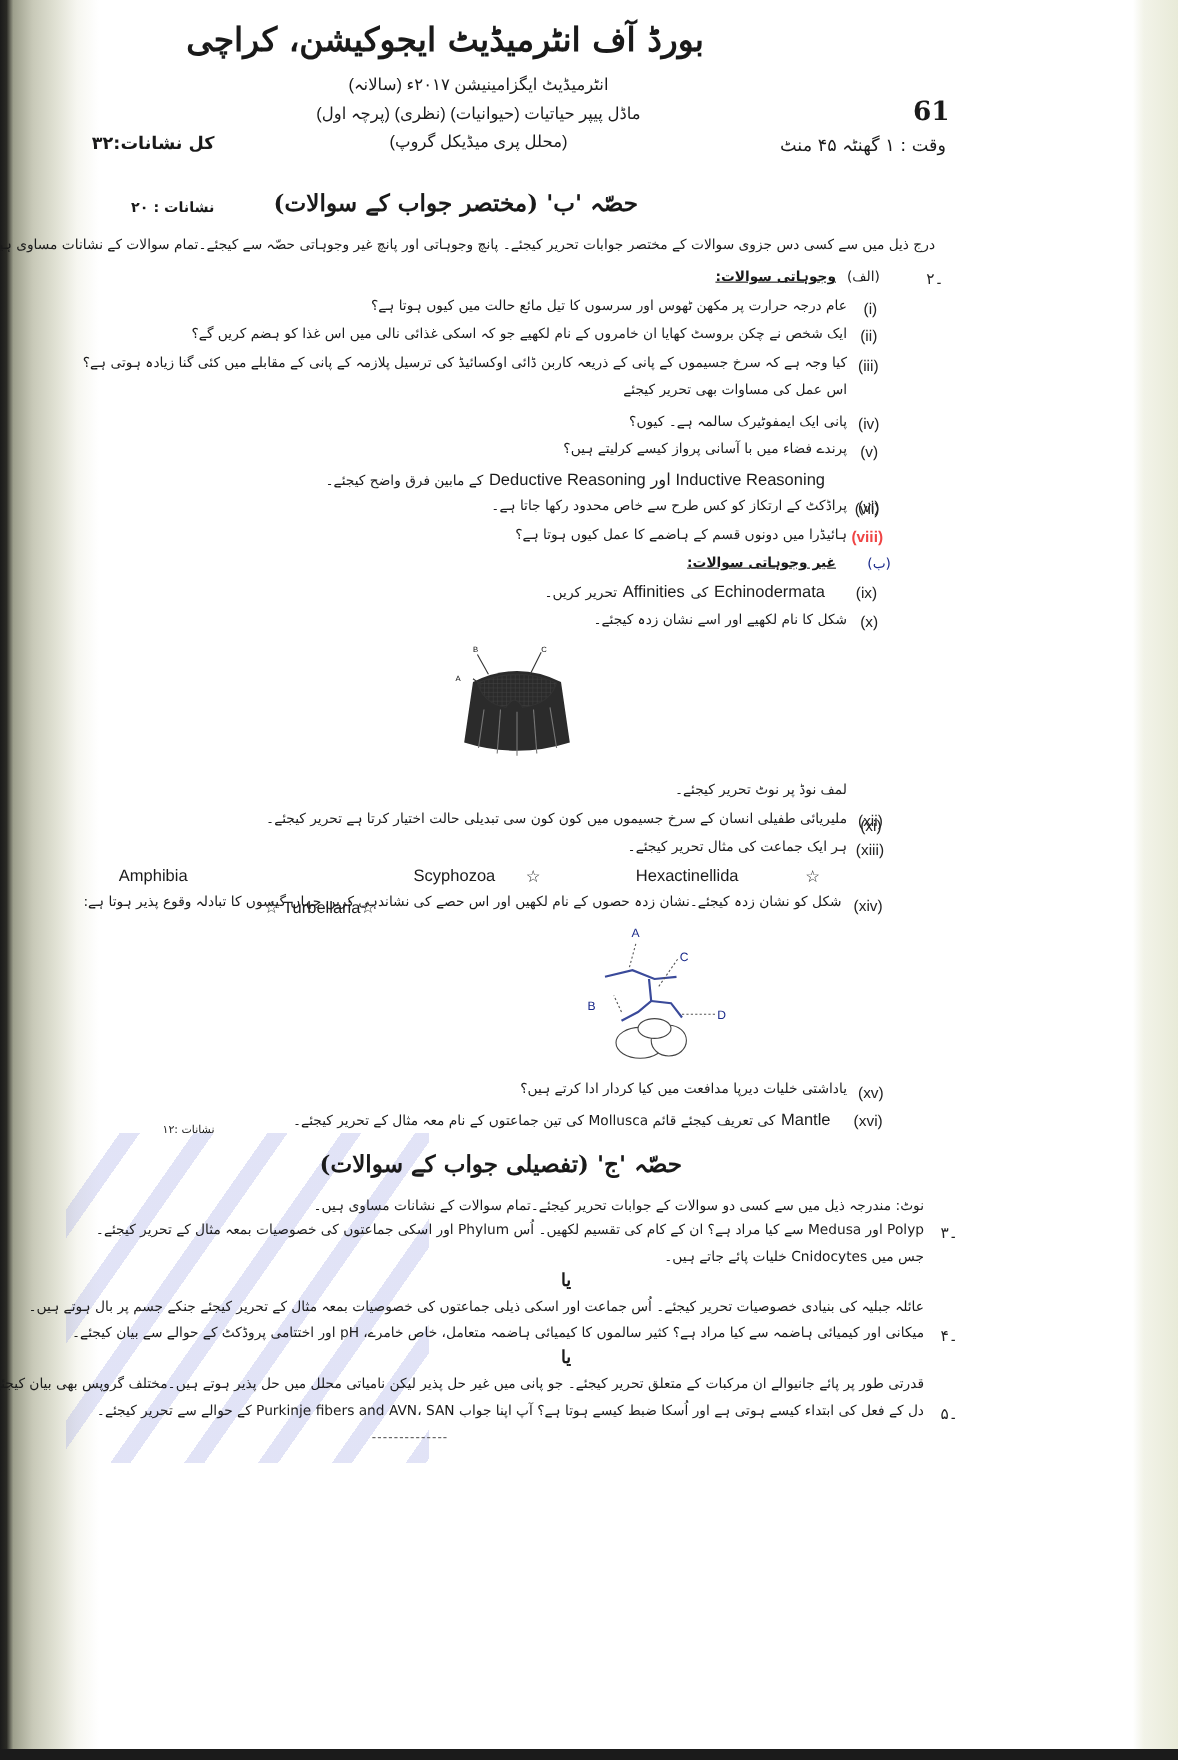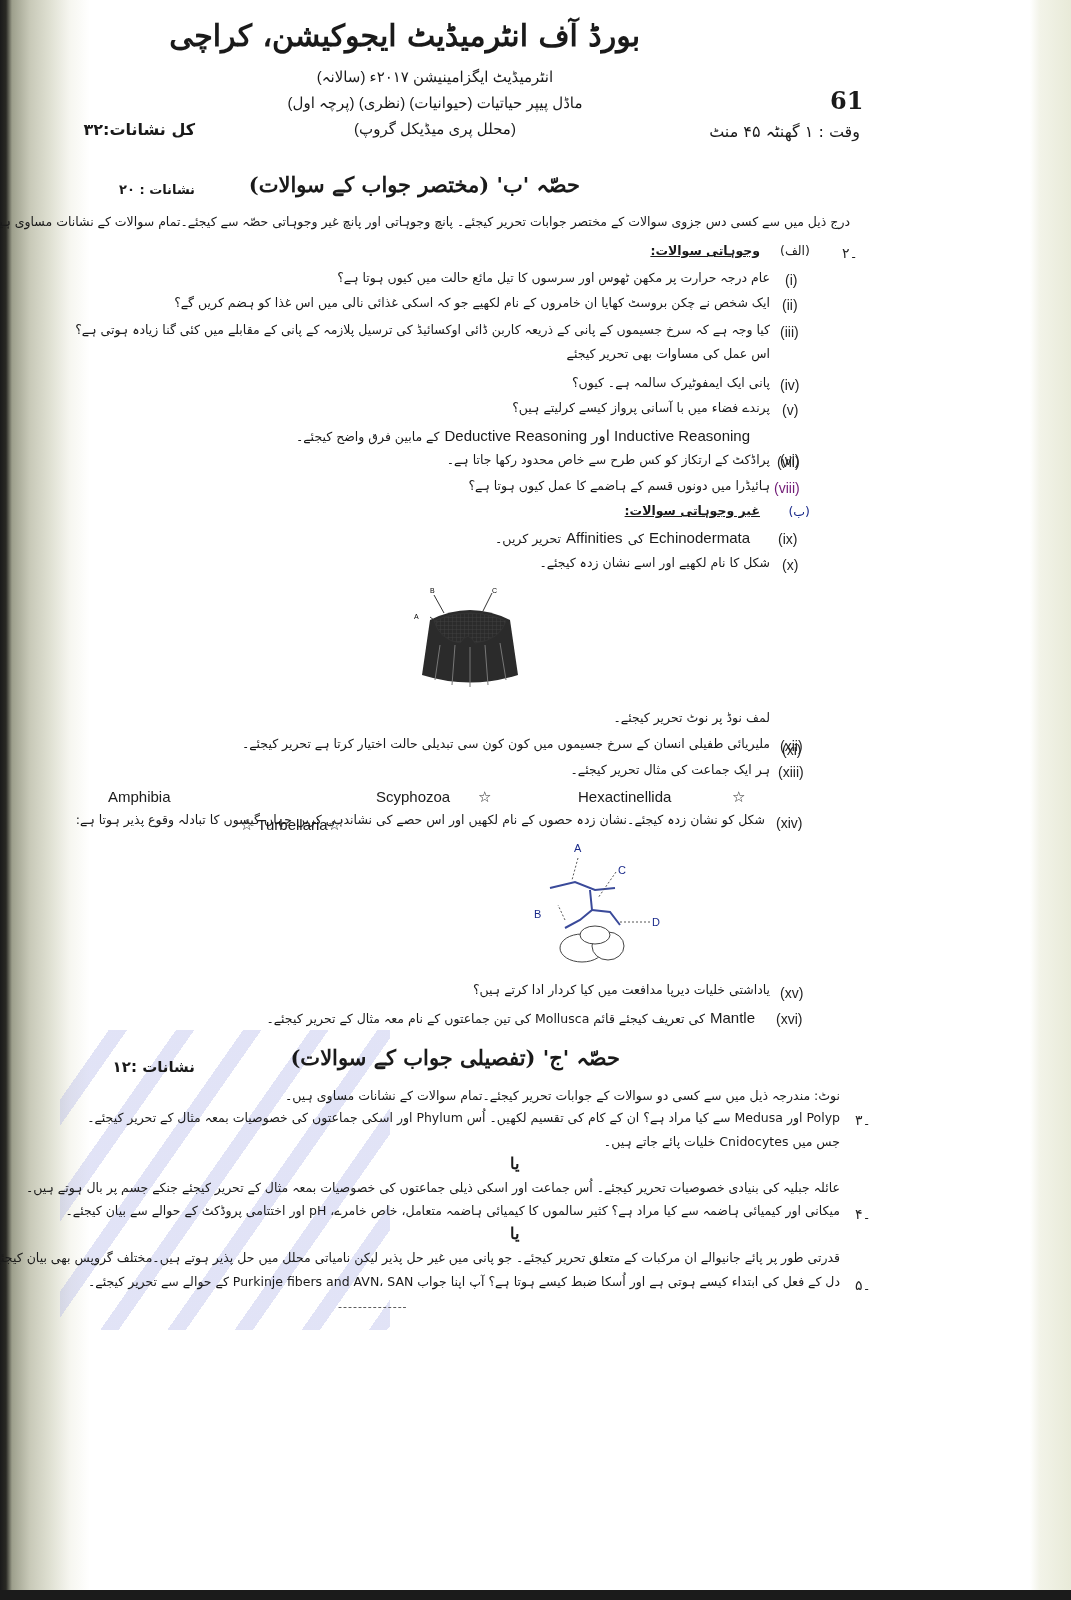--- a/index.html
+++ b/index.html
@@ -13,21 +13,21 @@
     pointer-events:none;}
   .abs{position:absolute;white-space:nowrap;}
   .rtl{direction:rtl;text-align:right;}
   .title{font-family:"DejaVu Serif",serif;font-size:30px;font-weight:bold;left:230px;top:18px;width:410px;text-align:center;}
   .sub{font-family:Liberation Sans, sans-serif;font-size:15px;text-align:center;}
   .pg{font-family:"DejaVu Serif",serif;font-weight:bold;font-size:24px;left:830px;top:86px;}
   .meta{font-size:16px;}
   .hdr{font-family:"DejaVu Serif",serif;font-size:21px;font-weight:bold;}
   .q{font-size:12.5px;}
   .num{font-family:"Liberation Sans",sans-serif;font-size:14px;color:#222;}
-  .num.blue{color:#701a75;font-weight:normal;}
+  .num.blue{color:#ef4444;font-weight:bold;}
   .en{font-family:"Liberation Sans",sans-serif;font-size:15px;}
   .ul{text-decoration:underline;font-weight:bold;}
   .blue{color:#1a2a8a;}
   .ya{font-family:"DejaVu Serif",serif;font-weight:bold;font-size:16px;}
   .fig{position:absolute;}
 </style>
 </head>
 <body>
 
 <div class="page"></div>
@@ -39,21 +39,21 @@
 <div class="abs sub" dir="rtl" style="left:300px;top:120px;width:270px;">(محلل پری میڈیکل گروپ)</div>
 <div class="abs pg">61</div>
 <div class="abs meta rtl" dir="rtl" style="left:720px;top:122px;width:140px;">وقت : ۱ گھنٹہ ۴۵ منٹ</div>
 <div class="abs meta rtl" dir="rtl" style="left:85px;top:120px;width:110px;font-weight:bold;">کل نشانات:۳۲</div>
 
 <div class="abs hdr" dir="rtl" style="left:300px;top:172px;width:280px;text-align:center;">حصّہ 'ب' (مختصر جواب کے سوالات)</div>
 <div class="abs meta rtl" dir="rtl" style="left:95px;top:182px;width:100px;font-weight:bold;font-size:13px;">نشانات : ۲۰</div>
 <div class="abs q rtl" dir="rtl" style="left:30px;top:214px;width:820px;">درج ذیل میں سے کسی دس جزوی سوالات کے مختصر جوابات تحریر کیجئے۔ پانچ وجوہاتی اور پانچ غیر وجوہاتی حصّہ سے کیجئے۔تمام سوالات کے نشانات مساوی ہیں۔</div>
 
 <div class="abs num" style="left:842px;top:245px;">۲۔</div>
-<div class="abs q" dir="rtl" style="left:770px;top:243px;width:50px;text-align:center;">(الف)</div>
+<div class="abs q" dir="rtl" style="left:770px;top:243px;width:50px;text-align:left;">(الف)</div>
 <div class="abs q rtl ul" dir="rtl" style="left:620px;top:243px;width:140px;">وجوہاتی سوالات:</div>
 
 <div class="abs num" style="left:785px;top:272px;">(i)</div>
 <div class="abs q rtl" dir="rtl" style="left:330px;top:270px;width:440px;">عام درجہ حرارت پر مکھن ٹھوس اور سرسوں کا تیل مائع حالت میں کیوں ہوتا ہے؟</div>
 
 <div class="abs num" style="left:782px;top:297px;">(ii)</div>
 <div class="abs q rtl" dir="rtl" style="left:230px;top:295px;width:540px;">ایک شخص نے چکن بروسٹ کھایا ان خامروں کے نام لکھیے جو کہ اسکی غذائی نالی میں اس غذا کو ہضم کریں گے؟</div>
 
 <div class="abs num" style="left:780px;top:324px;">(iii)</div>
 <div class="abs q rtl" dir="rtl" style="left:130px;top:322px;width:640px;">کیا وجہ ہے کہ سرخ جسیموں کے پانی کے ذریعہ کاربن ڈائی اوکسائیڈ کی ترسیل پلازمہ کے پانی کے مقابلے میں کئی گنا زیادہ ہوتی ہے؟</div>
@@ -161,21 +161,21 @@
 <div class="abs num" style="left:780px;top:985px;">(xv)</div>
 <div class="abs q rtl" dir="rtl" style="left:440px;top:982px;width:330px;">یاداشتی خلیات دیرپا مدافعت میں کیا کردار ادا کرتے ہیں؟</div>
 
 <div class="abs num" style="left:776px;top:1011px;">(xvi)</div>
 <div class="abs" dir="rtl" style="left:260px;top:1008px;width:495px;text-align:right;">
   <span class="en" dir="ltr">Mantle</span>
   <span class="q">کی تعریف کیجئے قائم Mollusca کی تین جماعتوں کے نام معہ مثال کے تحریر کیجئے۔</span>
 </div>
 
 <div class="abs hdr" dir="rtl" style="left:300px;top:1045px;width:320px;text-align:center;">حصّہ 'ج' (تفصیلی جواب کے سوالات)</div>
-<div class="abs meta rtl" dir="rtl" style="left:100px;top:1058px;width:95px;font-weight:bold;font-size:15px;">نشانات :۱۲</div>
+<div class="abs meta rtl" dir="rtl" style="left:100px;top:1022px;width:95px;font-weight:normal;font-size:10px;">نشانات :۱۲</div>
 <div class="abs q rtl" dir="rtl" style="left:360px;top:1088px;width:480px;">نوٹ: مندرجہ ذیل میں سے کسی دو سوالات کے جوابات تحریر کیجئے۔تمام سوالات کے نشانات مساوی ہیں۔</div>
 
 <div class="abs num" style="left:855px;top:1112px;">۳۔</div>
 <div class="abs q rtl" dir="rtl" style="left:70px;top:1110px;width:770px;">Polyp اور Medusa سے کیا مراد ہے؟ ان کے کام کی تقسیم لکھیں۔ اُس Phylum اور اسکی جماعتوں کی خصوصیات بمعہ مثال کے تحریر کیجئے۔</div>
 <div class="abs q rtl" dir="rtl" style="left:500px;top:1134px;width:340px;">جس میں Cnidocytes خلیات پائے جاتے ہیں۔</div>
 <div class="abs ya" dir="rtl" style="left:510px;top:1154px;">یا</div>
 <div class="abs q rtl" dir="rtl" style="left:100px;top:1180px;width:740px;">عائلہ جبلیہ کی بنیادی خصوصیات تحریر کیجئے۔ اُس جماعت اور اسکی ذیلی جماعتوں کی خصوصیات بمعہ مثال کے تحریر کیجئے جنکے جسم پر بال ہوتے ہیں۔</div>
 
 <div class="abs num" style="left:855px;top:1206px;">۴۔</div>
 <div class="abs q rtl" dir="rtl" style="left:130px;top:1203px;width:710px;">میکانی اور کیمیائی ہاضمہ سے کیا مراد ہے؟ کثیر سالموں کا کیمیائی ہاضمہ متعامل، خاص خامرے، pH اور اختتامی پروڈکٹ کے حوالے سے بیان کیجئے۔</div>

